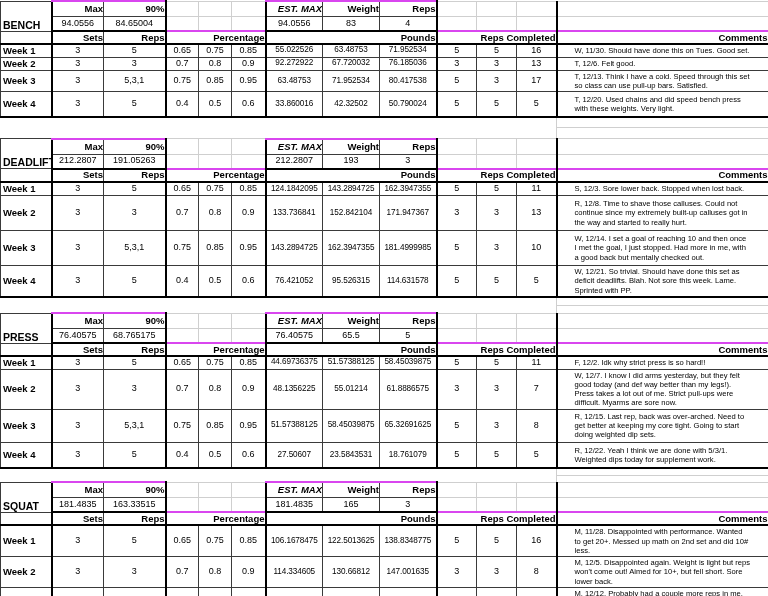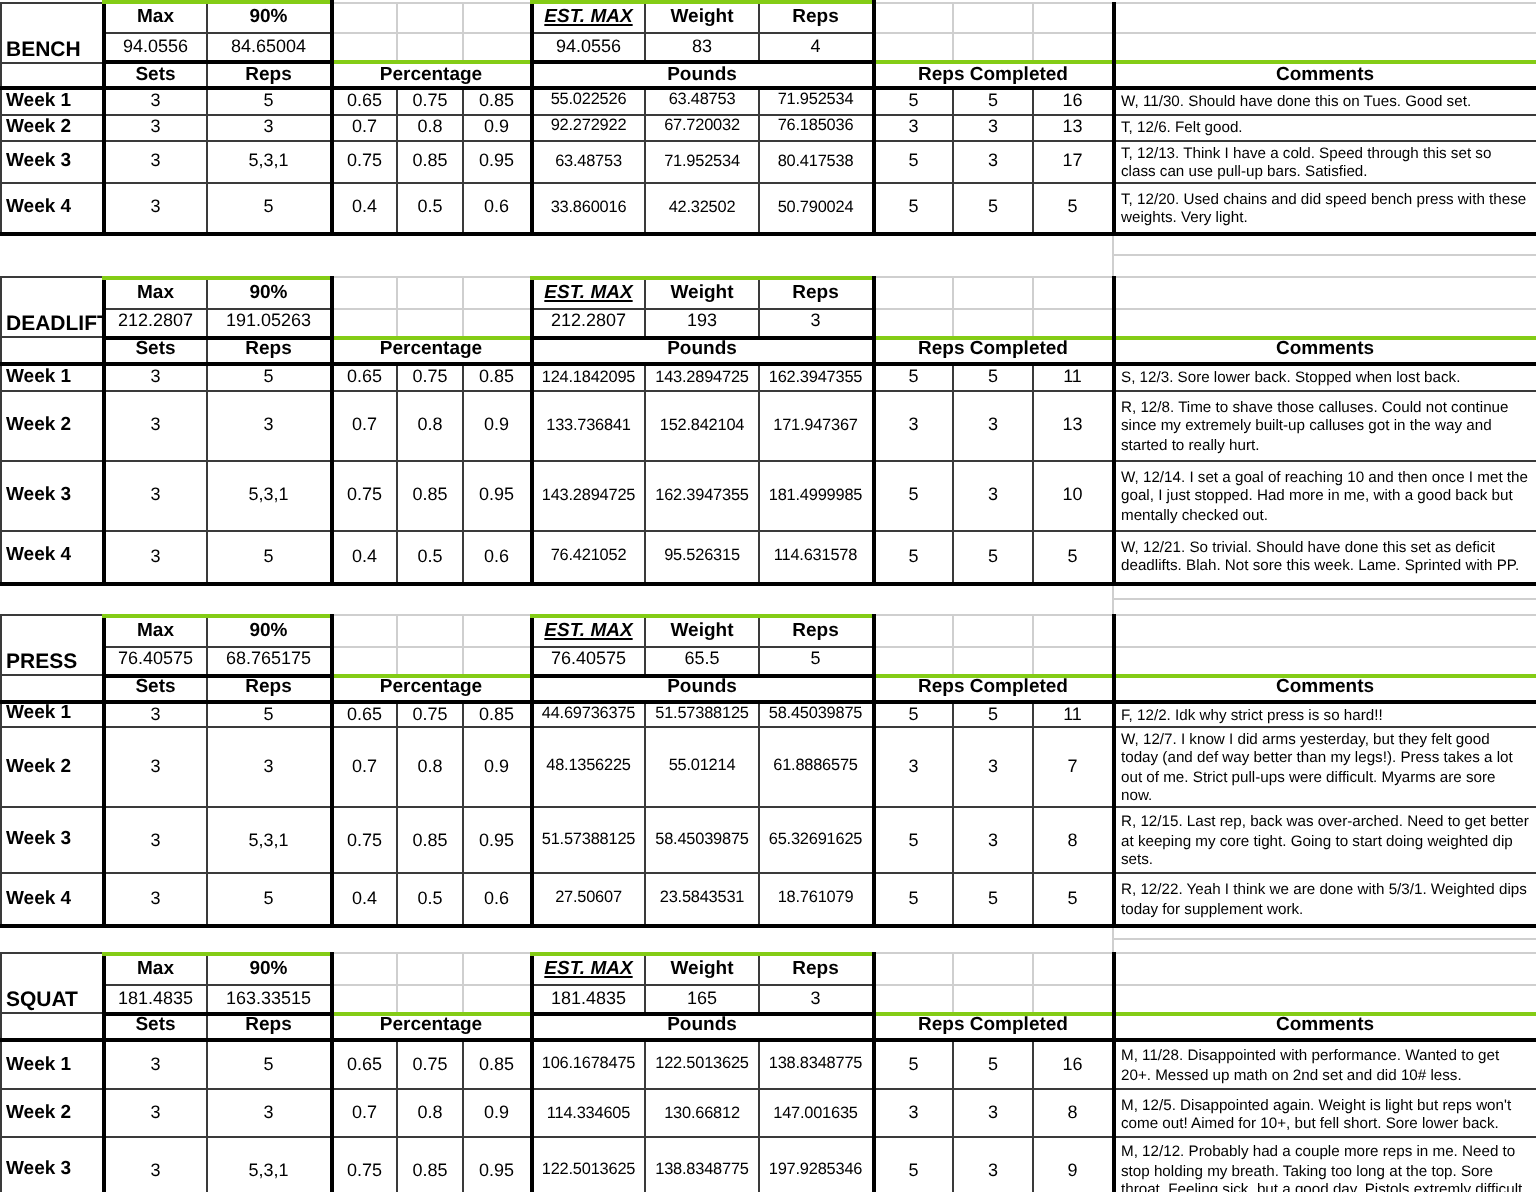--- a/index.html
+++ b/index.html
@@ -11,30 +11,30 @@
   table { border-collapse: collapse; table-layout: fixed; width: 768px; }
   td {
     padding: 0; font-size: 9px; line-height: 1.05; text-align: center;
     vertical-align: middle; color: #000; overflow: hidden; white-space: nowrap;
   }
   .t1 { border: 1px solid #3a3a3a; }          
   .lt { border: 1px solid #cfcfcf; }          
   .nb { border: none; }
   .bl { border-left: 2px solid #000; }
   .br { border-right: 2px solid #000; }
-  .bt { border-top: 2px solid #84cc16; }
+  .bt { border-top: 2px solid #d946ef; text-align: right; }
   .bb { border-bottom: 2px solid #000; }
   .hb { font-weight: bold; font-size: 9.5px; }
-  .i  { font-style: italic; text-decoration: underline; }
+  .i  { font-style: italic; }
   .sh { font-weight: bold; font-size: 9.5px; }
   .lift { font-weight: bold; font-size: 10.5px; text-align: left; vertical-align: top; padding: 18px 0 0 2px; }
   .wl { font-weight: bold; font-size: 9.5px; text-align: left; padding-left: 2px; }
   .wsp { border-left: 1px solid #3a3a3a; }
   .lb { font-size: 8.2px; letter-spacing: -0.1px; }
-  .cmt { font-size: 7.6px; line-height: 9.3px; text-align: left; white-space: normal; padding: 1px 3px; }
+  .cmt { font-size: 7.6px; line-height: 9.3px; text-align: left; white-space: normal; padding: 1px 17px; }
 </style>
 </head>
 <body>
 
 <table>
 <colgroup>
 <col style="width:51px">
       <col style="width:52px">
       <col style="width:62px">
 <col style="width:33px">

